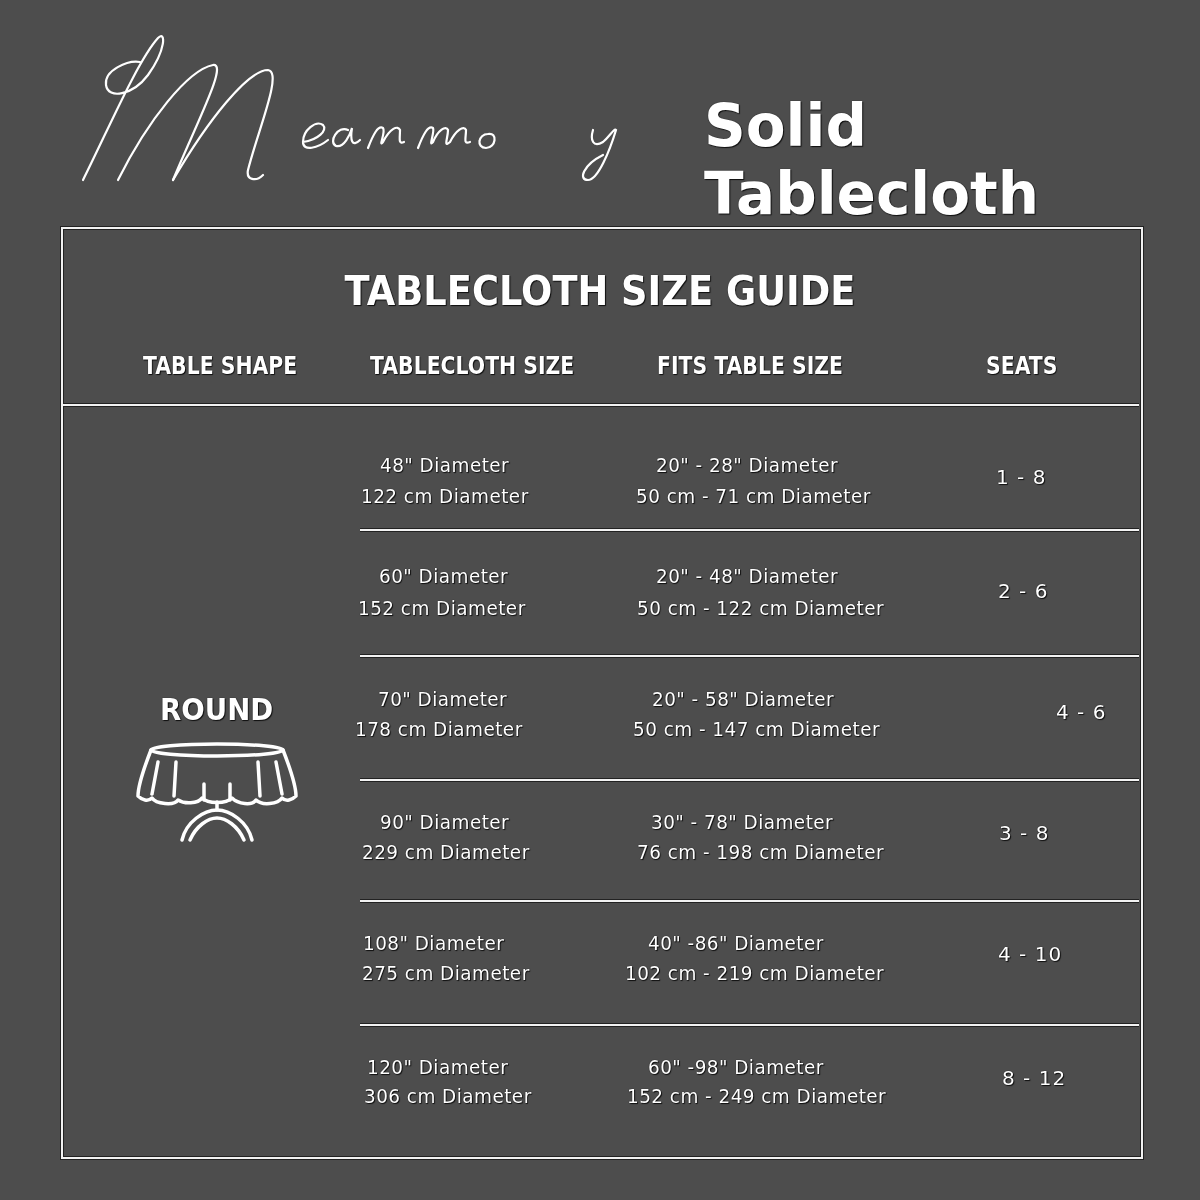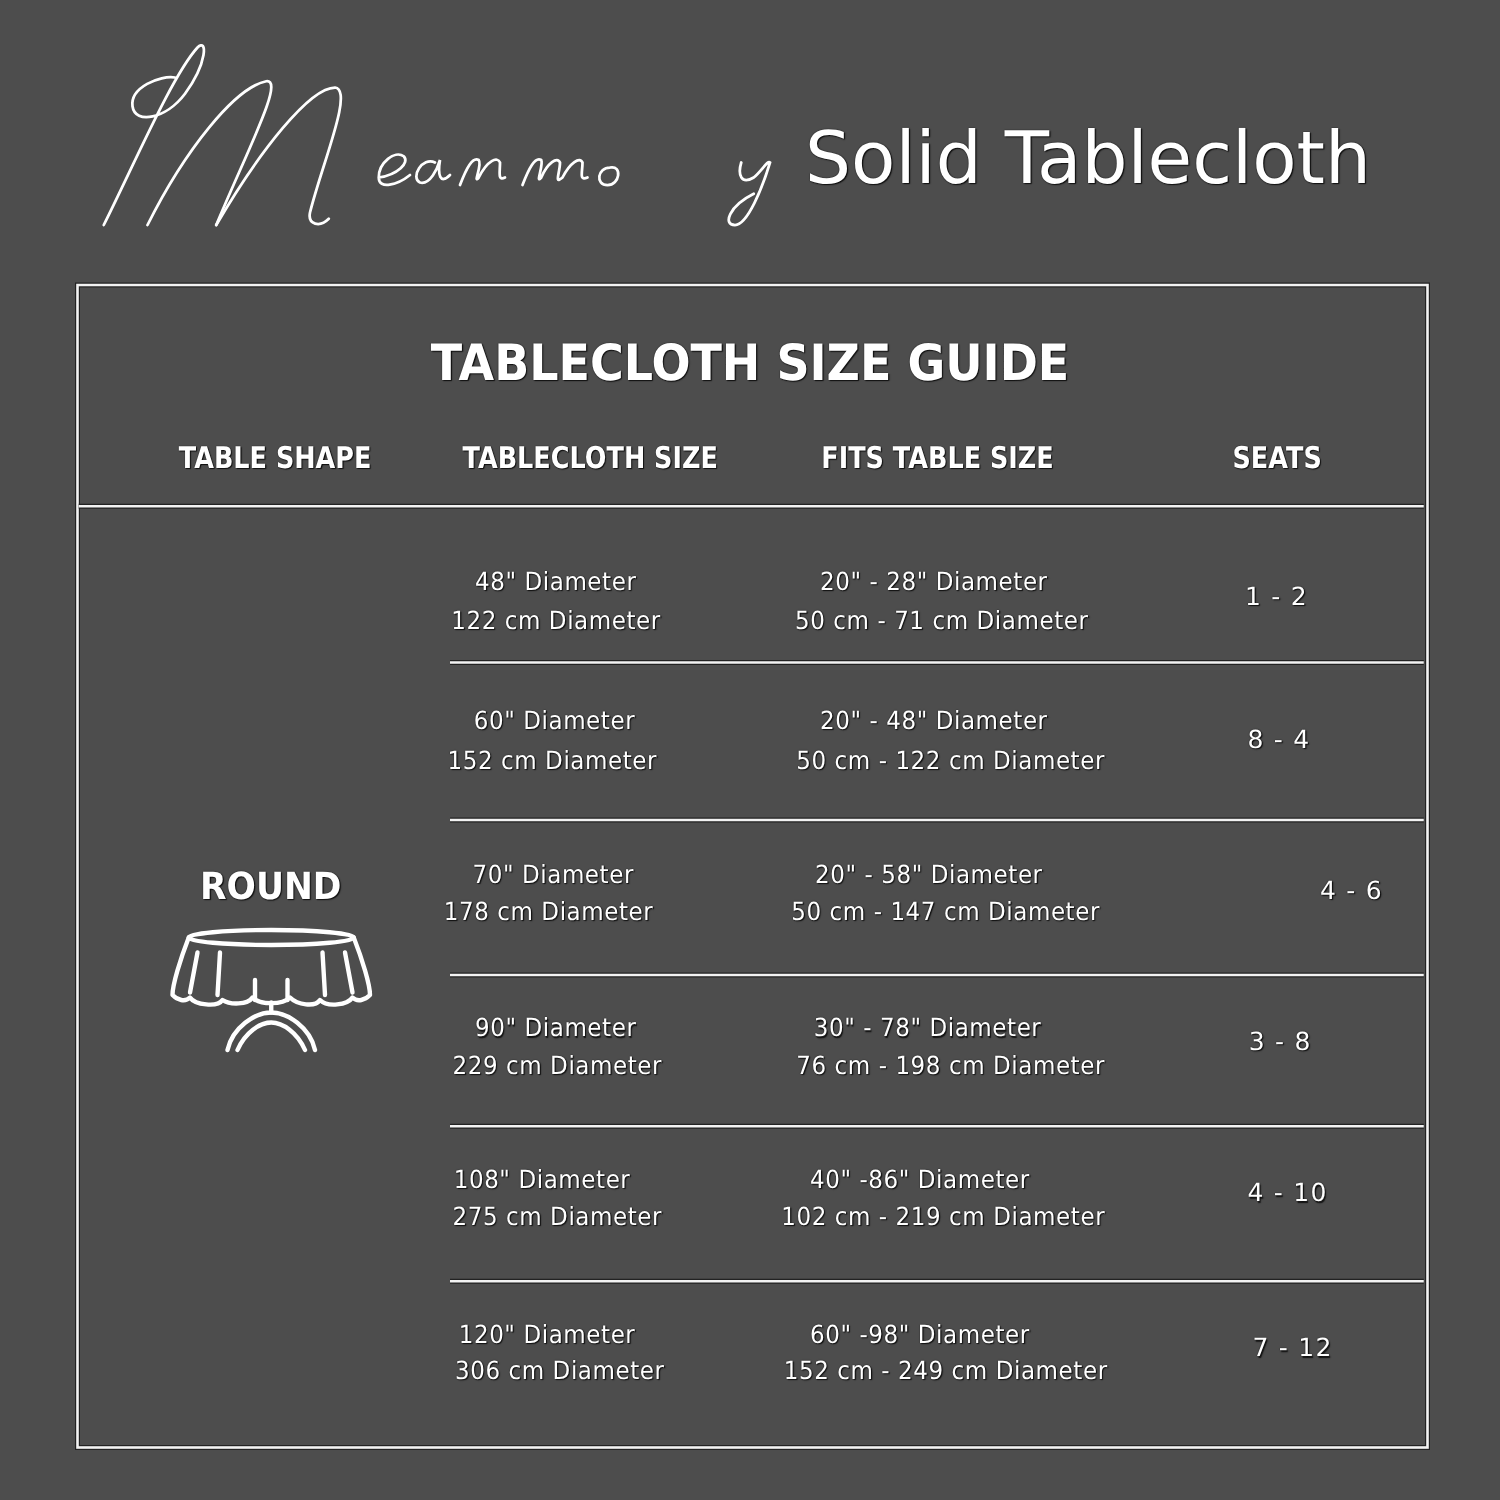--- a/index.html
+++ b/index.html
@@ -5,21 +5,21 @@
   html, body { margin:0; padding:0; }
   body {
     width:1200px; height:1200px; background:#4d4d4d; position:relative; overflow:hidden;
     font-family:"Liberation Sans", "DejaVu Sans", sans-serif; color:#fff;
   }
   .txt { text-shadow: 0 0 1px #000, 1px 1px 1px #111; }
   #brand-script {
     position:absolute; left:78px; top:30px; width:585px; height:160px;
   }
   #title-main {
-    position:absolute; left:644px; top:92px; font-size:58px; font-weight:normal;
+    position:absolute; left:704px; top:92px; font-size:58px; font-weight:bold;
     font-family:"DejaVu Sans", sans-serif; letter-spacing:0px;
   }
   #frame {
     position:absolute; left:61px; top:227px; width:1078px; height:928px;
     border:2px solid #f2f2f2; box-shadow: inset 0 0 0 1px #222, 0 0 0 1px #222;
   }
   #guide-title {
     position:absolute; left:0; width:1200px; top:268px; text-align:center;
     font-size:40px; font-weight:bold; font-family:"DejaVu Sans", sans-serif;
     transform: scaleX(0.92);
@@ -103,27 +103,27 @@
 <div class="row-divider" style="top:529px;"></div>
 <div class="row-divider" style="top:655px;"></div>
 <div class="row-divider" style="top:779px;"></div>
 <div class="row-divider" style="top:900px;"></div>
 <div class="row-divider" style="top:1024px;"></div>
 
 <div class="cell txt" style="left:380px; top:450px;">48" Diameter</div>
 <div class="cell txt" style="left:361px; top:481px;">122 cm Diameter</div>
 <div class="cell txt" style="left:656px; top:450px;">20" - 28" Diameter</div>
 <div class="cell txt" style="left:636px; top:481px;">50 cm - 71 cm Diameter</div>
-<div class="seats txt" style="left:996px; top:465px;">1 - 2</div>
+<div class="seats txt" style="left:996px; top:465px;">1 - 8</div>
 
 <div class="cell txt" style="left:379px; top:561px;">60" Diameter</div>
 <div class="cell txt" style="left:358px; top:593px;">152 cm Diameter</div>
 <div class="cell txt" style="left:656px; top:561px;">20" - 48" Diameter</div>
 <div class="cell txt" style="left:637px; top:593px;">50 cm - 122 cm Diameter</div>
-<div class="seats txt" style="left:998px; top:579px;">8 - 4</div>
+<div class="seats txt" style="left:998px; top:579px;">2 - 6</div>
 
 <div class="cell txt" style="left:378px; top:684px;">70" Diameter</div>
 <div class="cell txt" style="left:355px; top:714px;">178 cm Diameter</div>
 <div class="cell txt" style="left:652px; top:684px;">20" - 58" Diameter</div>
 <div class="cell txt" style="left:633px; top:714px;">50 cm - 147 cm Diameter</div>
 <div class="seats txt" style="left:1056px; top:700px;">4 - 6</div>
 
 <div class="cell txt" style="left:380px; top:807px;">90" Diameter</div>
 <div class="cell txt" style="left:362px; top:837px;">229 cm Diameter</div>
 <div class="cell txt" style="left:651px; top:807px;">30" - 78" Diameter</div>
@@ -133,13 +133,13 @@
 <div class="cell txt" style="left:363px; top:928px;">108" Diameter</div>
 <div class="cell txt" style="left:362px; top:958px;">275 cm Diameter</div>
 <div class="cell txt" style="left:648px; top:928px;">40" -86" Diameter</div>
 <div class="cell txt" style="left:625px; top:958px;">102 cm - 219 cm Diameter</div>
 <div class="seats txt" style="left:998px; top:942px;">4 - 10</div>
 
 <div class="cell txt" style="left:367px; top:1052px;">120" Diameter</div>
 <div class="cell txt" style="left:364px; top:1081px;">306 cm Diameter</div>
 <div class="cell txt" style="left:648px; top:1052px;">60" -98" Diameter</div>
 <div class="cell txt" style="left:627px; top:1081px;">152 cm - 249 cm Diameter</div>
-<div class="seats txt" style="left:1002px; top:1066px;">7 - 12</div>
+<div class="seats txt" style="left:1002px; top:1066px;">8 - 12</div>
 
 </body></html>

